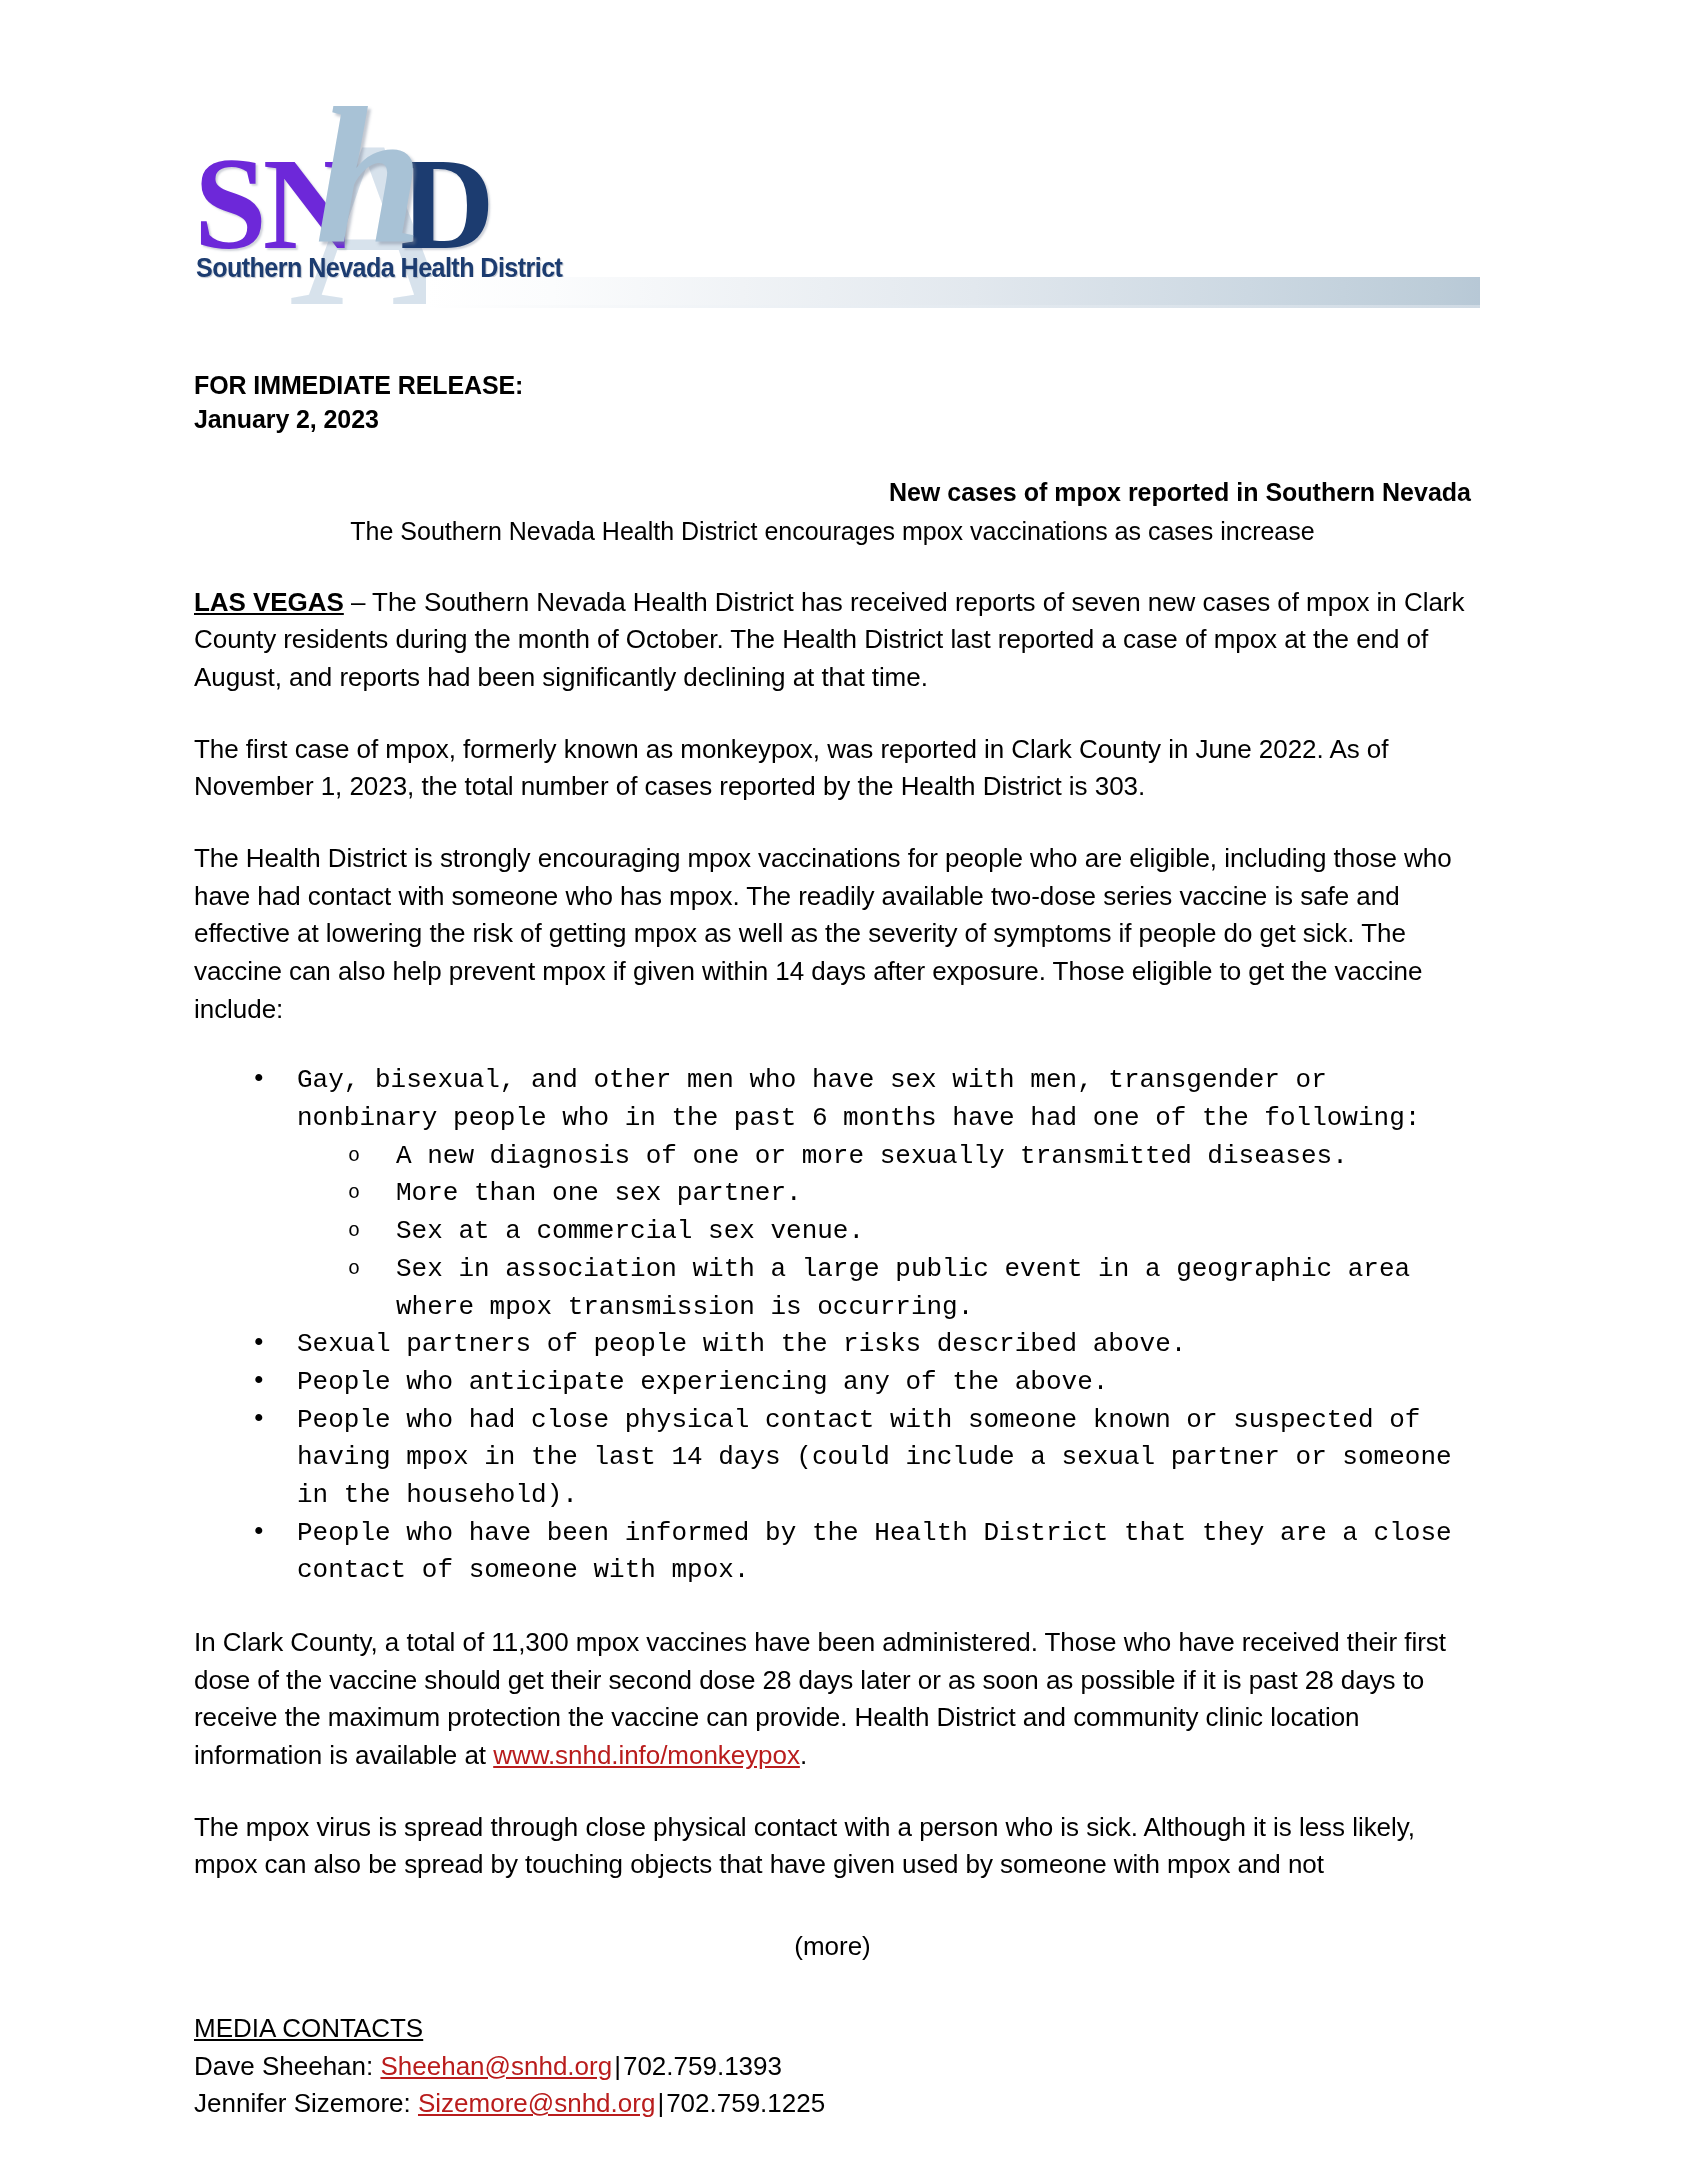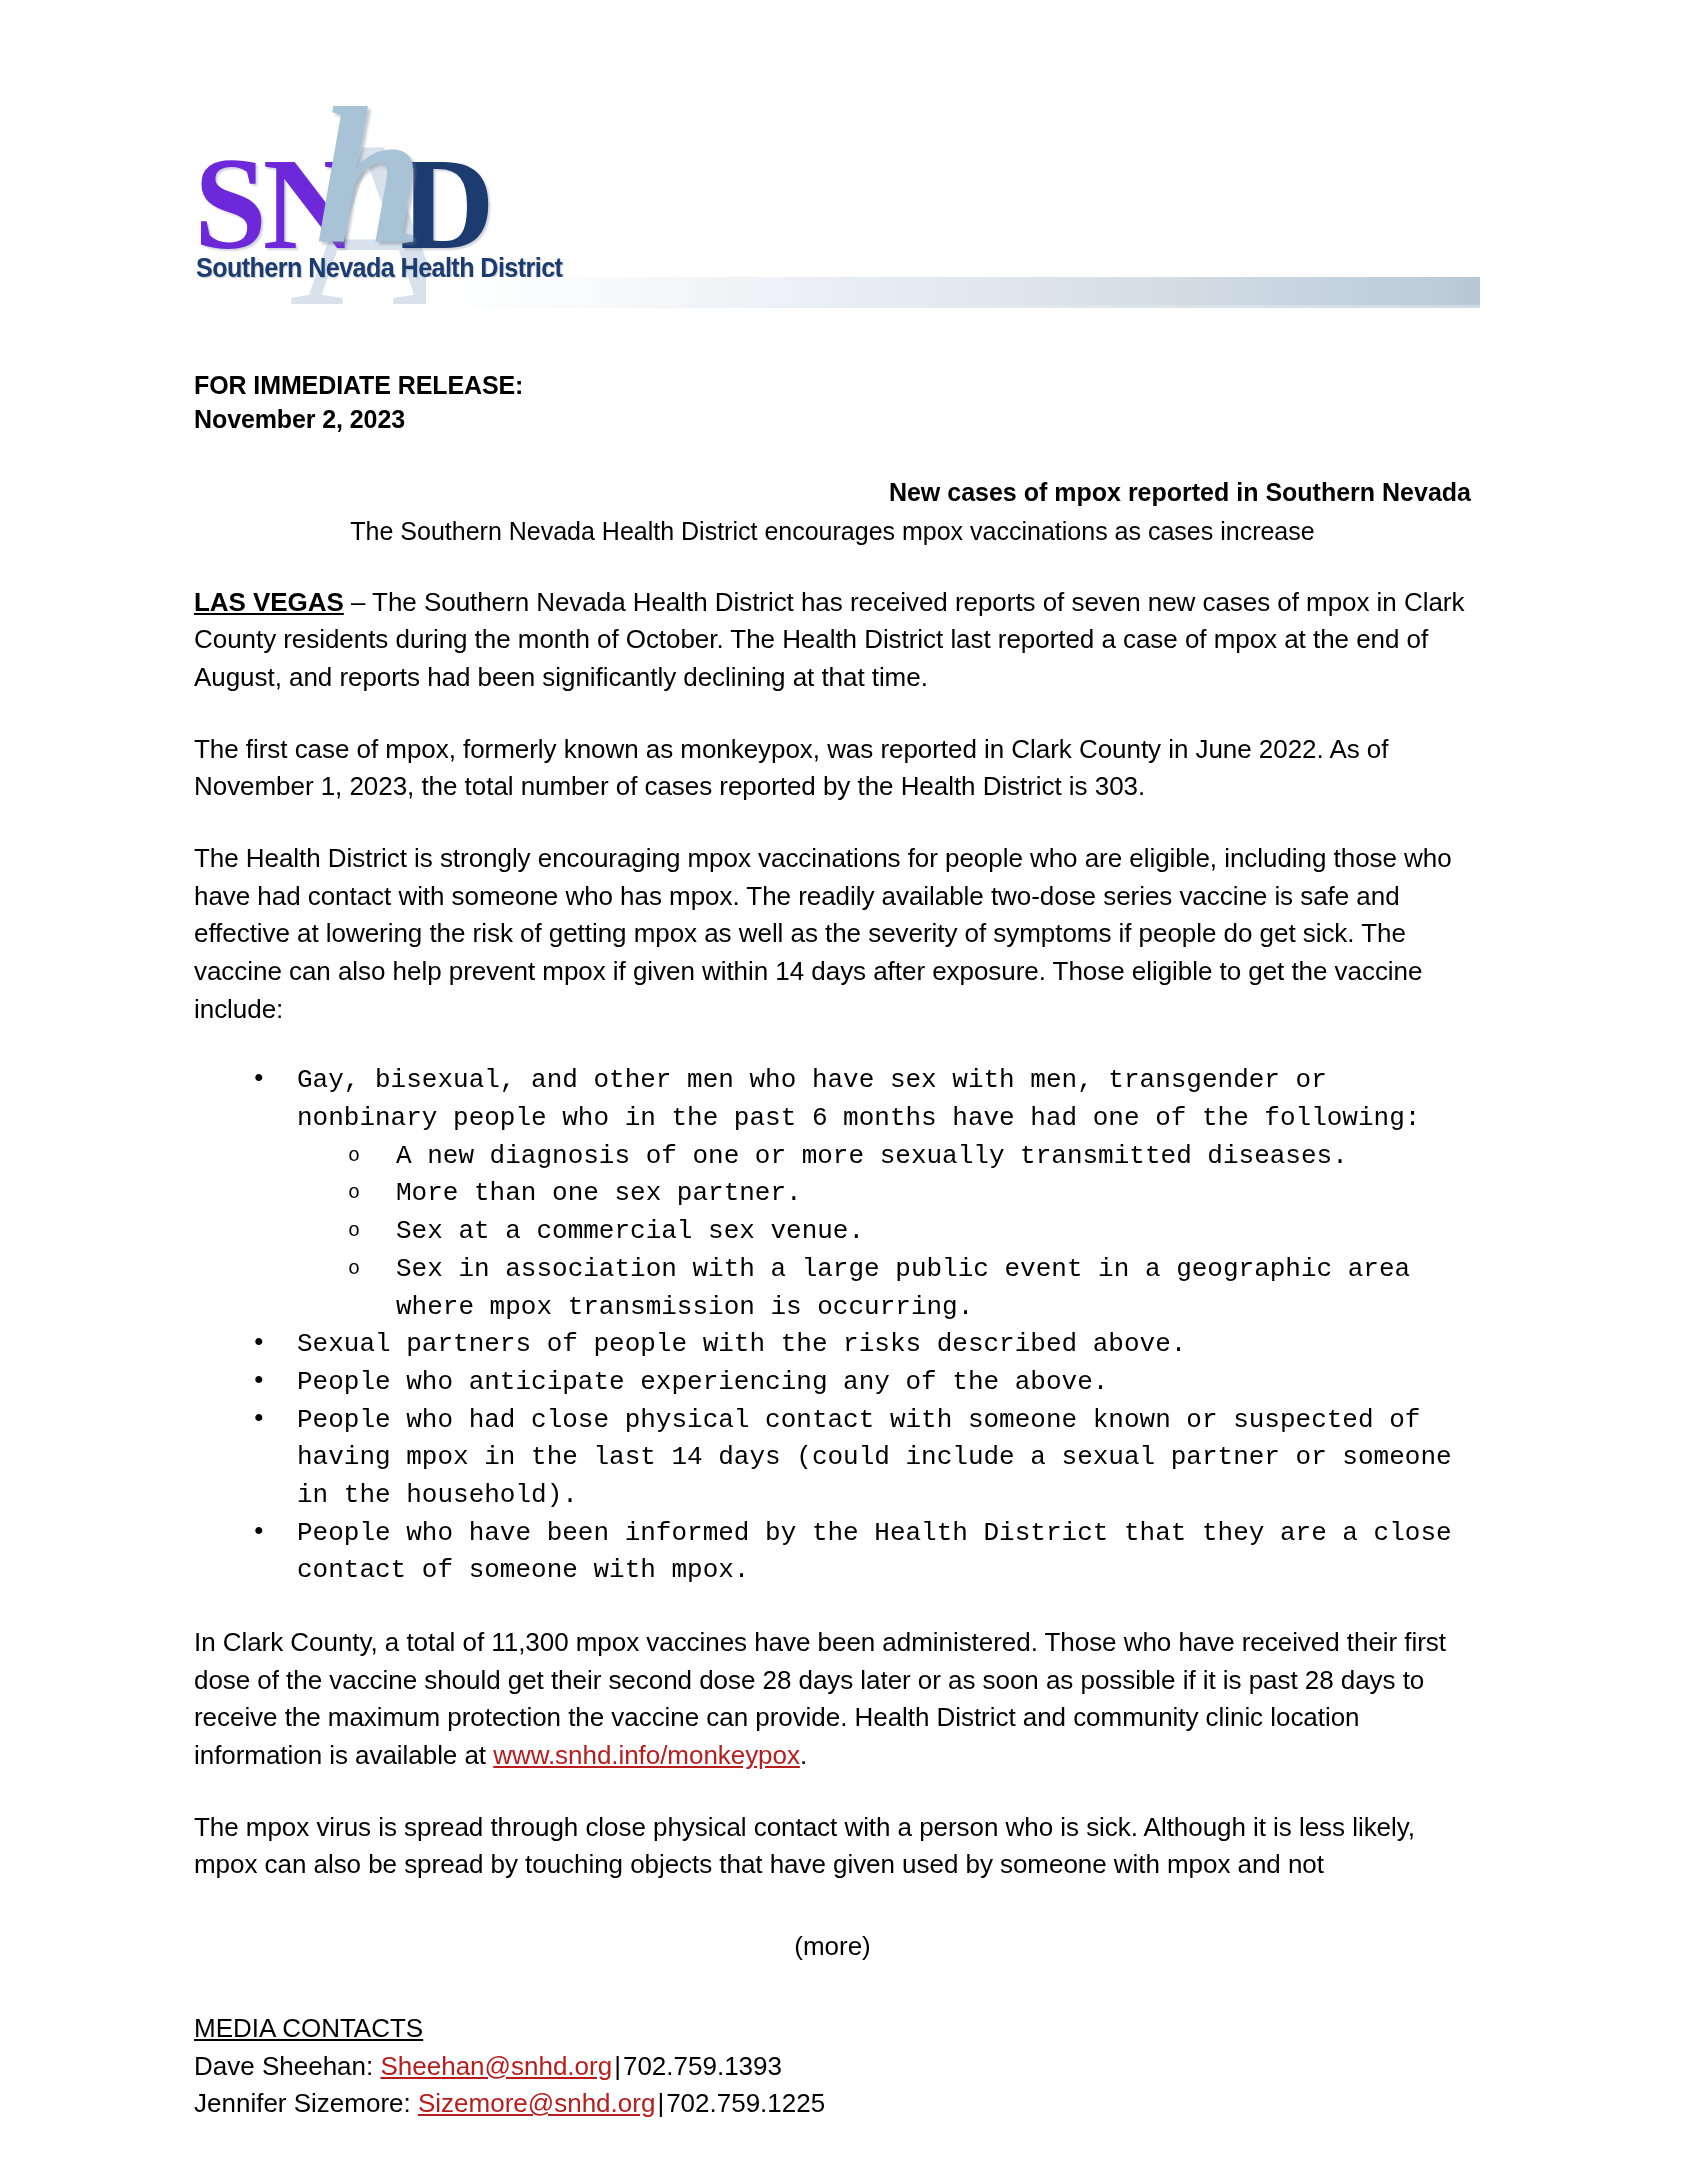--- a/index.html
+++ b/index.html
@@ -270,21 +270,21 @@
       <div class="logo-tagline">Southern Nevada Health District</div>
     </div>
 
     <div class="header-bar"></div>
     <div class="header-bar-underline"></div>
   </div>
 
   <div class="doc">
 
     <div class="release-line">FOR IMMEDIATE RELEASE:</div>
-    <div class="release-line">November 2, 2023</div>
+    <div class="release-line">January 2, 2023</div>
 
     <div class="title-block">
       <div class="doc-title">New cases of mpox reported in Southern Nevada</div>
       <div class="doc-subtitle">The Southern Nevada Health District encourages mpox vaccinations as cases increase</div>
     </div>
 
     <div class="gap"></div>
 
     <p class="para"><span class="lead-tag">LAS VEGAS</span><span> – The Southern Nevada Health District has received reports of seven new cases of mpox in Clark County residents during the month of October. The Health District last reported a case of mpox at the end of August, and reports had been significantly declining at that time.</span></p>
 

